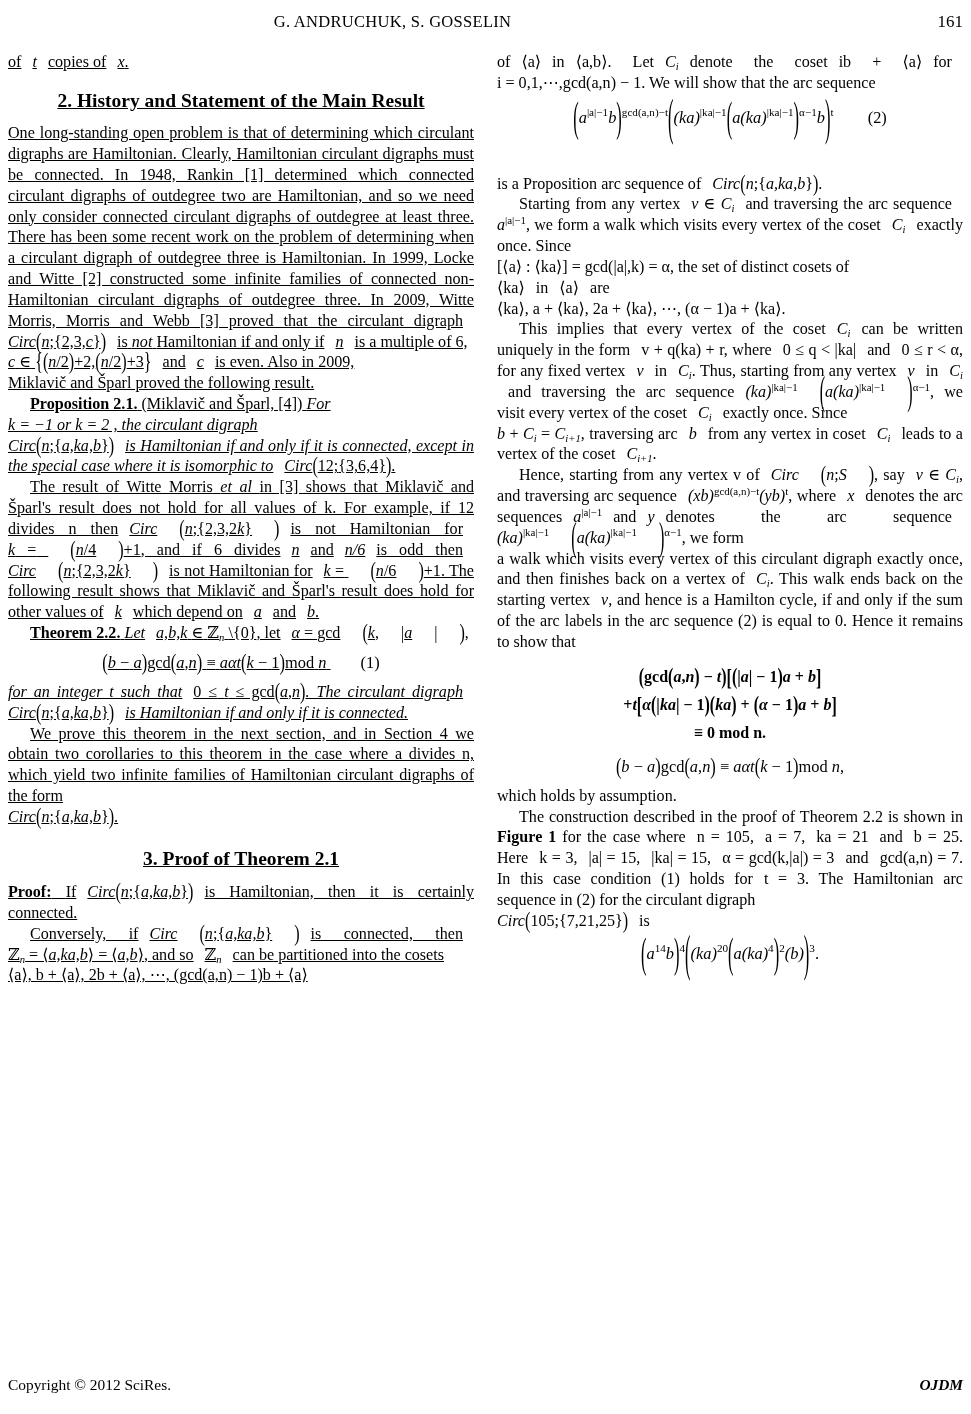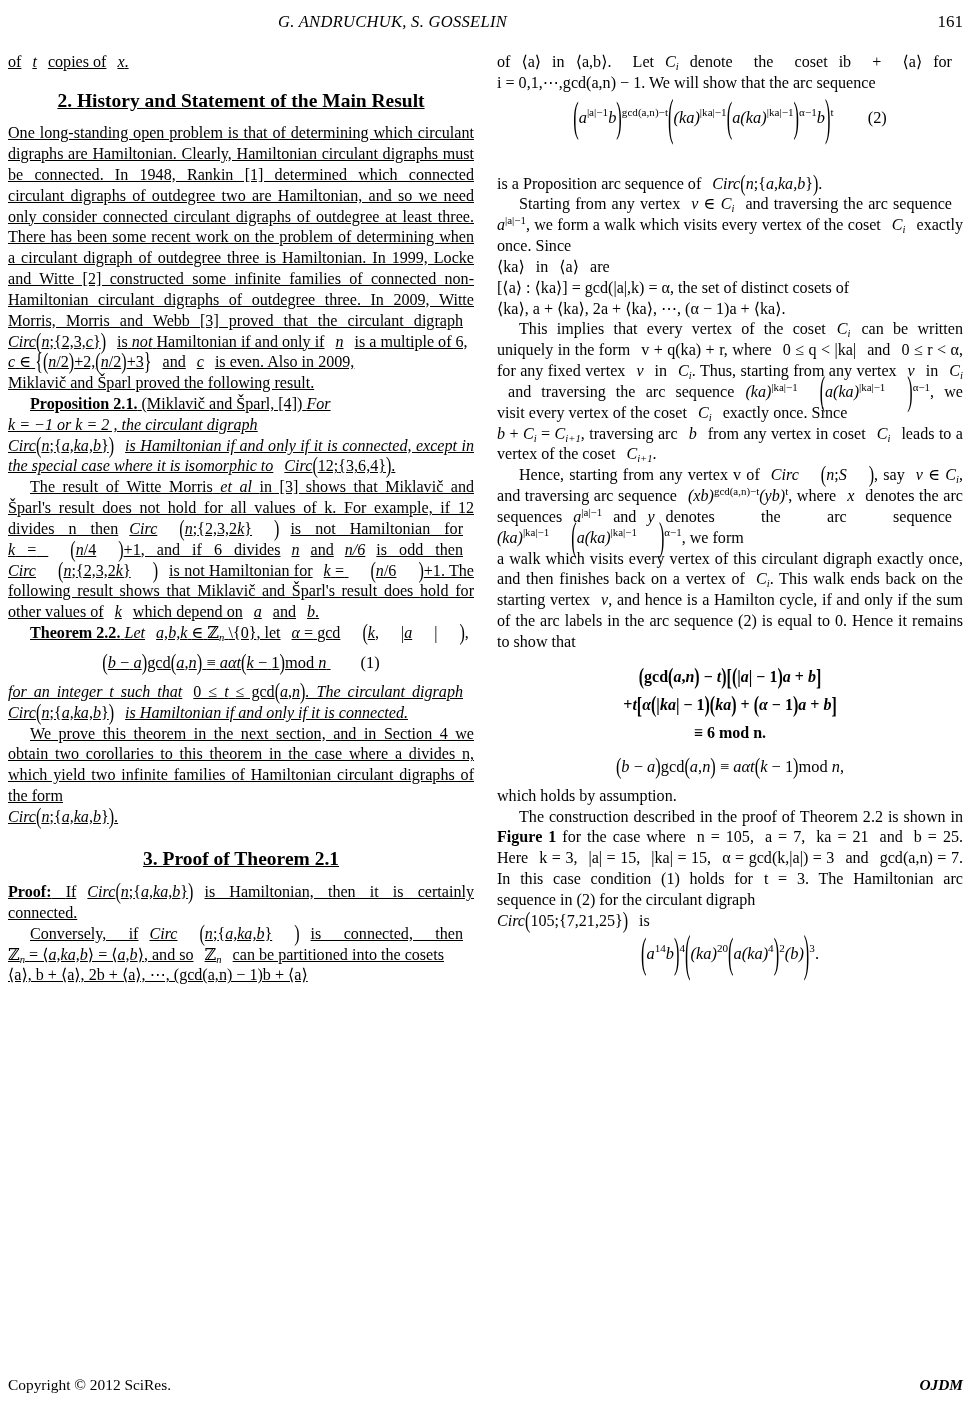--- a/index.html
+++ b/index.html
@@ -7,21 +7,21 @@
     width:971px;height:1414px;background:#fff;color:#000;
     font-family:"Liberation Serif","DejaVu Serif",serif;
     position:relative;overflow:hidden;
   }
   .page{position:relative;width:971px;height:1414px;padding:0;box-sizing:border-box;}
 
   
   .runhead{position:absolute;top:12px;left:0;width:971px;height:26px;}
   .runhead .authors{
     position:absolute;left:0;width:785px;text-align:center;
-    font-size:16.5px;letter-spacing:.3px;font-style:italic;
+    font-size:16.5px;letter-spacing:.3px;
   }
   .runhead .folio{position:absolute;right:8px;top:0;font-size:17px;}
 
   
   .cols{position:absolute;top:52px;left:8px;width:955px;height:1290px;}
   .col{position:absolute;top:0;width:466px;}
   .col-left{left:0;text-decoration:underline;}
   .col-right{left:489px;}
 
   p{margin:0 0 0 0;font-size:16.1px;line-height:1.295;text-align:justify;
@@ -172,24 +172,24 @@
 
       <p class="noind">
         <span>is a Proposition arc sequence of</span><span class="sp2"></span><span class="math"><span class="mi">Circ</span><span class="paren">(</span><span class="mi">n</span><span class="mr">;</span><span class="mr">{</span><span class="mi">a,ka,b</span><span class="mr">}</span><span class="paren">)</span><span class="mr">.</span></span>
       </p>
 
       <p class="ind">
         <span>Starting from any vertex</span><span class="sp2"></span><span class="math"><span class="mi">v</span> <span class="mr">∈</span> <span class="mi">C</span><sub class="e">i</sub></span><span class="sp2"></span><span>and traversing the arc sequence</span><span class="sp2"></span><span class="math"><span class="mi">a</span><sup class="e">|a|−1</sup></span><span>, we form a walk which visits every vertex of the coset</span><span class="sp2"></span><span class="math"><span class="mi">C</span><sub class="e">i</sub></span><span class="sp2"></span><span>exactly once. Since</span>
       </p>
 
       <p class="noind">
+        <span class="math">[⟨a⟩ : ⟨ka⟩] = gcd(|a|,k) = α</span><span>, the set of distinct cosets of</span>
+      </p>
+      <p class="noind">
         <span class="math">⟨ka⟩</span><span class="sp2"></span><span>in</span><span class="sp2"></span><span class="math">⟨a⟩</span><span class="sp2"></span><span>are</span>
-      </p>
-      <p class="noind">
-        <span class="math">[⟨a⟩ : ⟨ka⟩] = gcd(|a|,k) = α</span><span>, the set of distinct cosets of</span>
       </p>
       <p class="noind">
         <span class="math">⟨ka⟩,  a + ⟨ka⟩,  2a + ⟨ka⟩,  ⋯,  (α − 1)a + ⟨ka⟩.</span>
       </p>
 
       <p class="ind">
         <span>This implies that every vertex of the coset</span><span class="sp2"></span><span class="math"><span class="mi">C</span><sub class="e">i</sub></span><span class="sp2"></span><span>can be written uniquely in the form</span><span class="sp2"></span><span class="math">v + q(ka) + r</span><span>, where</span><span class="sp2"></span><span class="math">0 ≤ q &lt; |ka|</span><span class="sp2"></span><span>and</span><span class="sp2"></span><span class="math">0 ≤ r &lt; α</span><span>, for any fixed vertex</span><span class="sp2"></span><span class="mi">v</span><span class="sp2"></span><span>in</span><span class="sp2"></span><span class="math"><span class="mi">C</span><sub class="e">i</sub></span><span>. Thus, starting from any vertex</span><span class="sp2"></span><span class="mi">v</span><span class="sp2"></span><span>in</span><span class="sp2"></span><span class="math"><span class="mi">C</span><sub class="e">i</sub></span><span class="sp2"></span><span>and traversing the arc sequence</span><span class="sp2"></span><span class="math"><span class="mi">(ka)</span><sup class="e">|ka|−1</sup><span class="parenbig">(</span><span class="mi">a(ka)</span><sup class="e">|ka|−1</sup><span class="parenbig">)</span><sup class="e">α−1</sup></span><span>, we visit every vertex of the coset</span><span class="sp2"></span><span class="math"><span class="mi">C</span><sub class="e">i</sub></span><span class="sp2"></span><span>exactly once. Since</span>
       </p>
 
       <p class="noind">
@@ -200,21 +200,21 @@
         <span>Hence, starting from any vertex v of</span><span class="sp2"></span><span class="math"><span class="mi">Circ</span><span class="paren">(</span><span class="mi">n</span><span class="mr">;</span><span class="mi">S</span><span class="paren">)</span></span><span>, say</span><span class="sp2"></span><span class="math"><span class="mi">v</span> <span class="mr">∈</span> <span class="mi">C</span><sub class="e">i</sub></span><span>, and traversing arc sequence</span><span class="sp2"></span><span class="math"><span class="mi">(xb)</span><sup class="e">gcd(a,n)−t</sup><span class="mi">(yb)</span><sup class="e">t</sup></span><span>, where</span><span class="sp2"></span><span class="mi">x</span><span class="sp2"></span><span>denotes the arc sequences</span><span class="sp2"></span><span class="math"><span class="mi">a</span><sup class="e">|a|−1</sup></span><span class="sp2"></span><span>and</span><span class="sp2"></span><span class="mi">y</span><span class="sp2"></span><span>denotes the arc sequence</span><span class="sp2"></span><span class="math"><span class="mi">(ka)</span><sup class="e">|ka|−1</sup><span class="parenbig">(</span><span class="mi">a(ka)</span><sup class="e">|ka|−1</sup><span class="parenbig">)</span><sup class="e">α−1</sup></span><span>, we form</span>
       </p>
 
       <p class="noind">
         <span>a walk which visits every vertex of this circulant digraph exactly once, and then finishes back on a vertex of</span><span class="sp2"></span><span class="math"><span class="mi">C</span><sub class="e">i</sub></span><span>. This walk ends back on the starting vertex</span><span class="sp2"></span><span class="mi">v</span><span>, and hence is a Hamilton cycle, if and only if the sum of the arc labels in the arc sequence (2) is equal to 0. Hence it remains to show that</span>
       </p>
 
       <div class="dispblock ctr">
         <span class="ln"><span class="math"><span class="paren">(</span><span class="mr">gcd</span><span class="paren">(</span><span class="mi">a</span><span class="mr">,</span><span class="mi">n</span><span class="paren">)</span> <span class="mr">−</span> <span class="mi">t</span><span class="paren">)</span><span class="brk">[</span><span class="paren">(</span><span class="abs">|</span><span class="mi">a</span><span class="abs">|</span> <span class="mr">−</span> <span class="mr">1</span><span class="paren">)</span><span class="mi">a</span> <span class="mr">+</span> <span class="mi">b</span><span class="brk">]</span></span></span>
         <span class="ln"><span class="math"><span class="mr">+</span><span class="mi">t</span><span class="brk">[</span><span class="mi">α</span><span class="paren">(</span><span class="abs">|</span><span class="mi">ka</span><span class="abs">|</span> <span class="mr">−</span> <span class="mr">1</span><span class="paren">)</span><span class="paren">(</span><span class="mi">ka</span><span class="paren">)</span> <span class="mr">+</span> <span class="paren">(</span><span class="mi">α</span> <span class="mr">−</span> <span class="mr">1</span><span class="paren">)</span><span class="mi">a</span> <span class="mr">+</span> <span class="mi">b</span><span class="brk">]</span></span></span>
-        <span class="ln"><span class="math">≡ 6 mod n.</span></span>
+        <span class="ln"><span class="math">≡ 0 mod n.</span></span>
       </div>
 
 
       <div class="mathblk">
         <span class="math"><span class="paren">(</span><span class="mi">b</span> <span class="mr">−</span> <span class="mi">a</span><span class="paren">)</span><span class="mr">gcd</span><span class="paren">(</span><span class="mi">a</span><span class="mr">,</span><span class="mi">n</span><span class="paren">)</span> <span class="mr">≡</span> <span class="mi">aαt</span><span class="paren">(</span><span class="mi">k</span> <span class="mr">−</span> <span class="mr">1</span><span class="paren">)</span><span class="mr">mod</span> <span class="mi">n</span><span class="mr">,</span></span>
       </div>
 
       <p class="noind">which holds by assumption.</p>
 
       <p class="ind">

